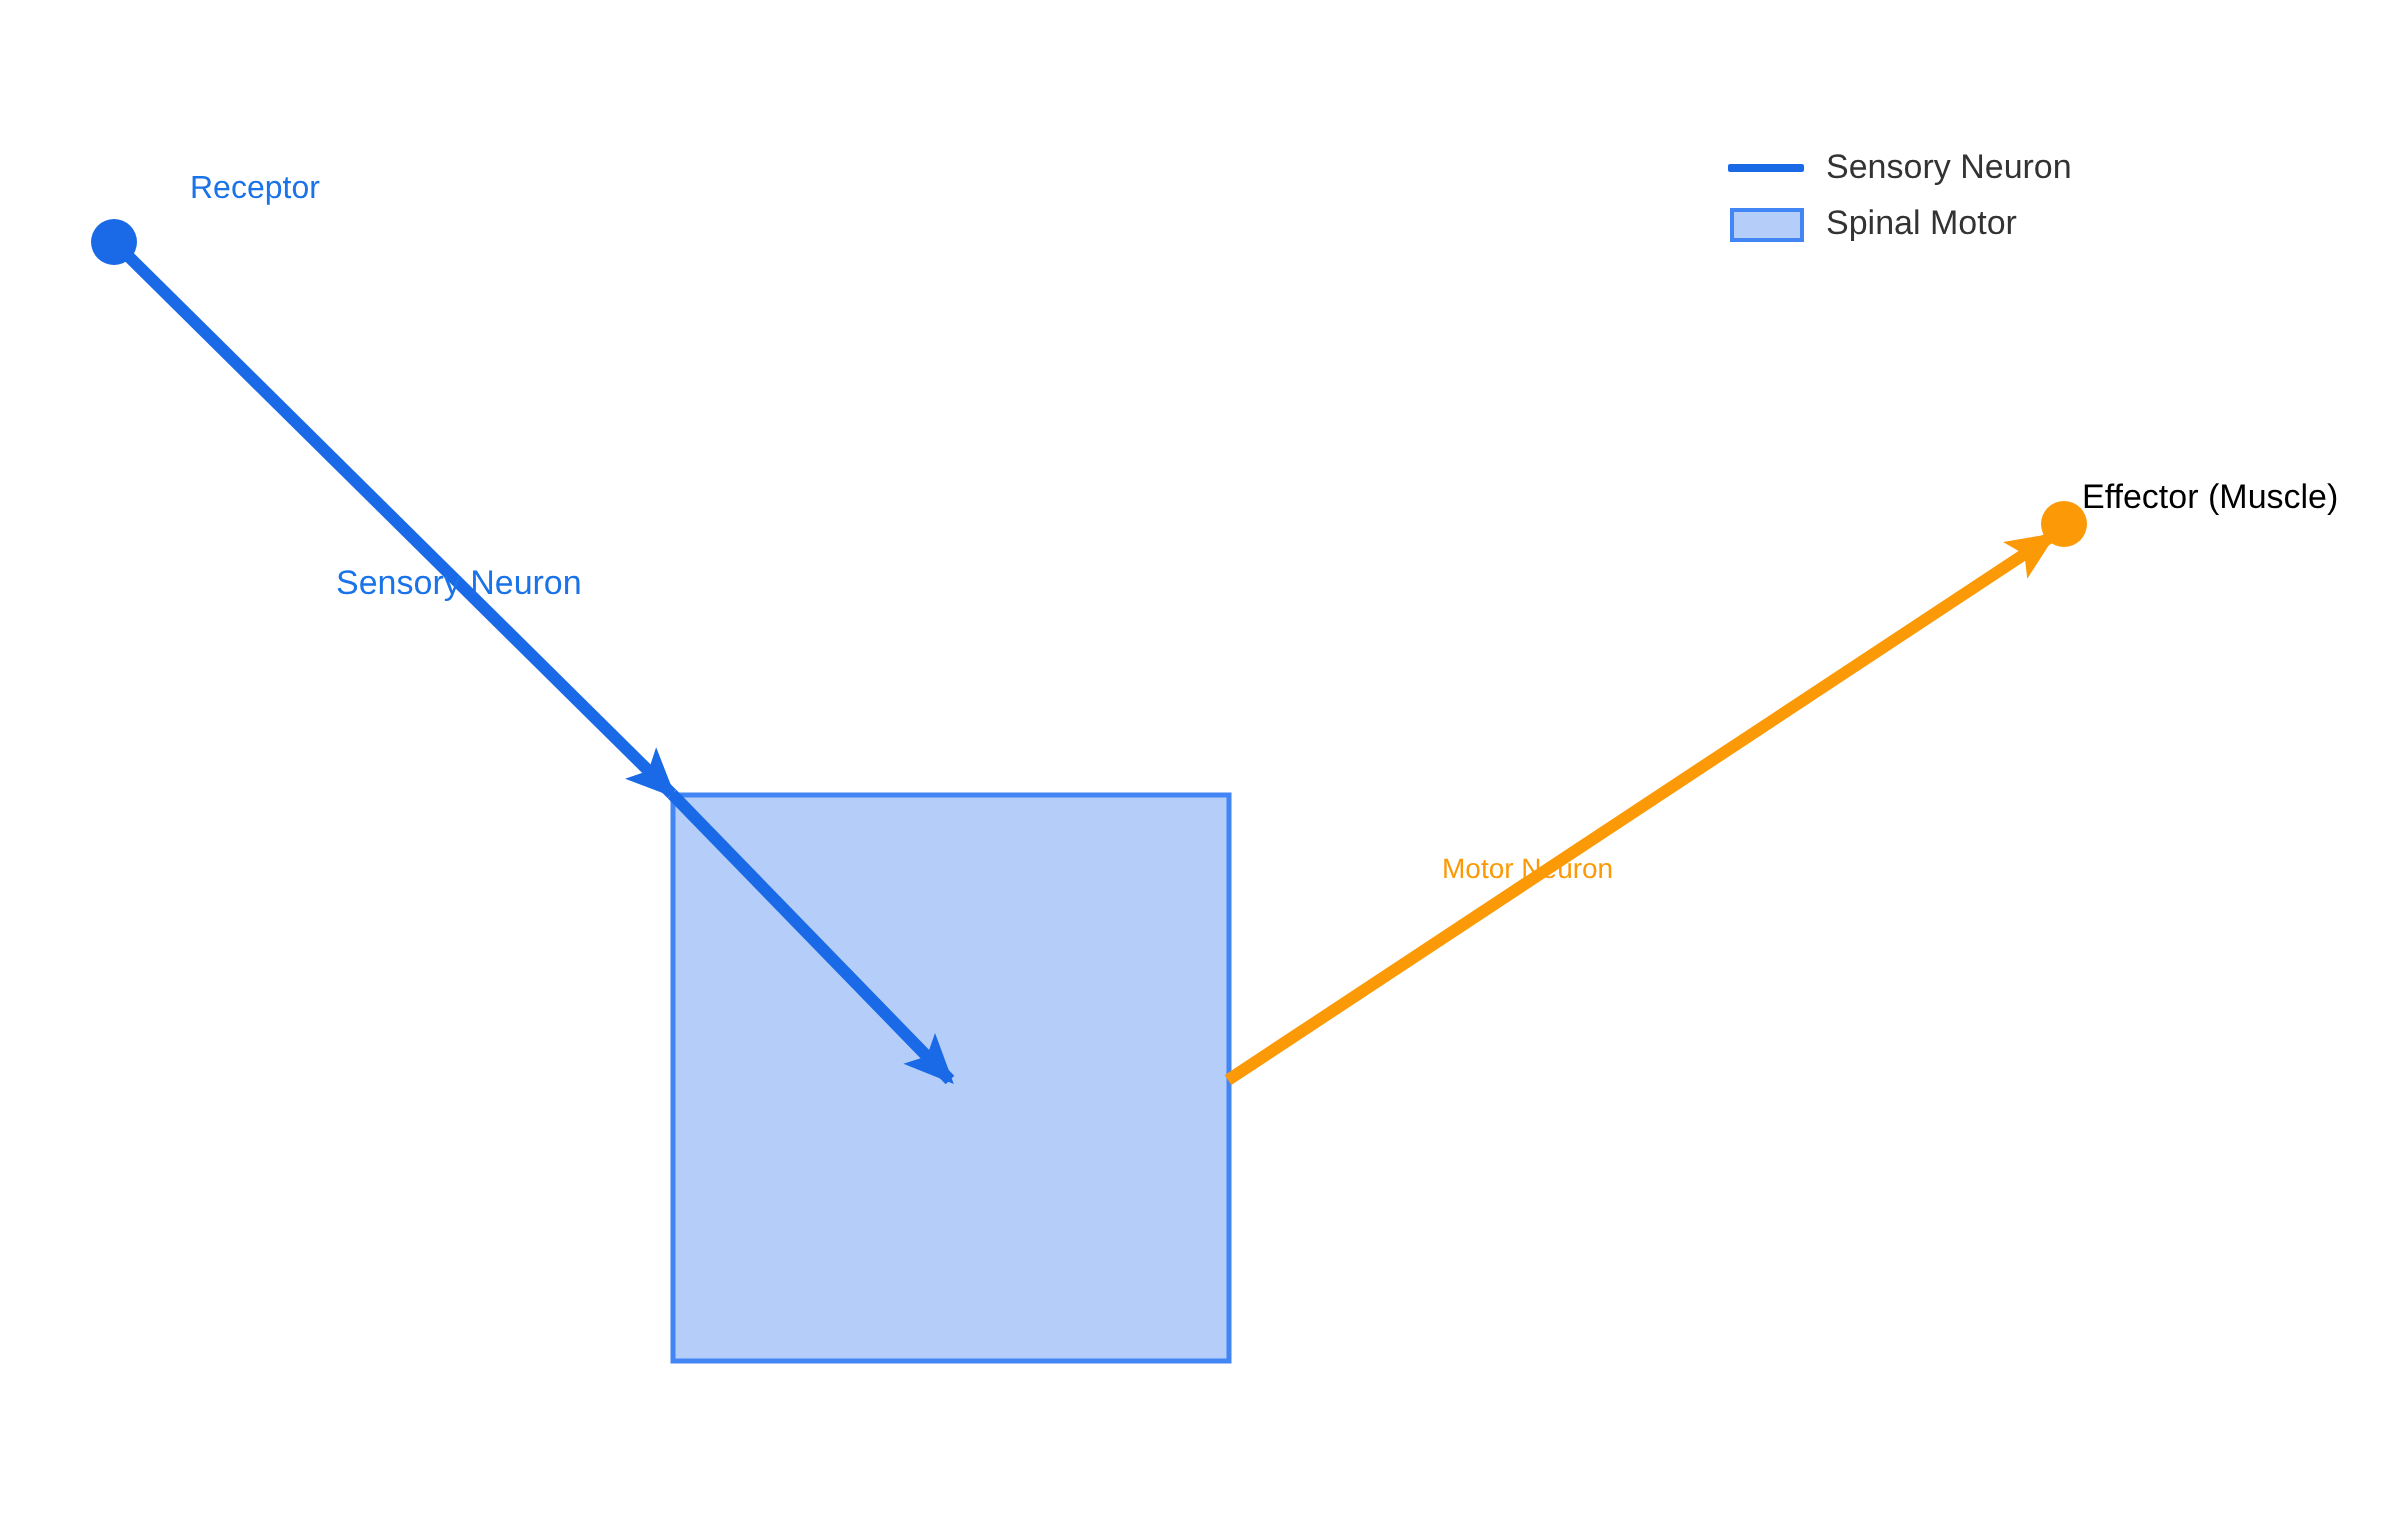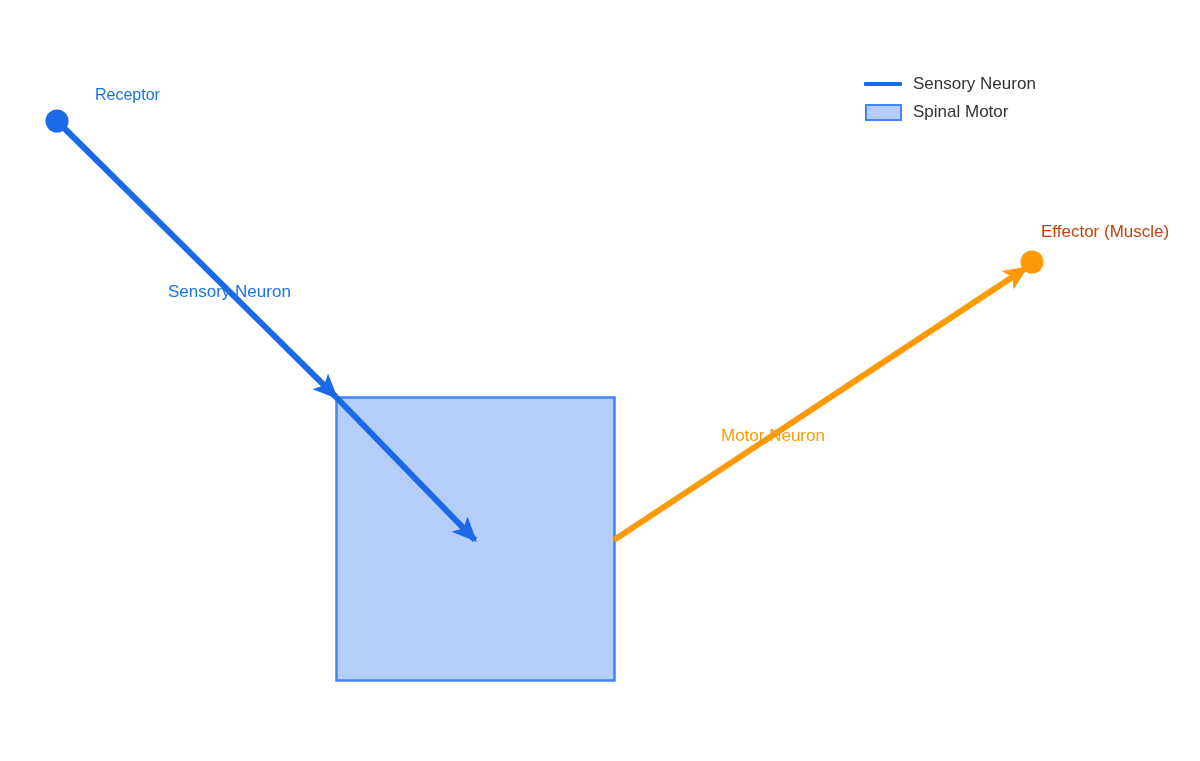--- a/index.html
+++ b/index.html
@@ -48,34 +48,34 @@
   }
   #label-receptor {
     left: 71px;
     top: 87px;
     font-size: 16px;
     color: #1a73e8;
     margin-left: 24px;
   }
   #label-effector {
     left: 1041px;
-    top: 223px;
+    top: 240px;
     font-size: 17px;
-    color: #c2410c;
+    color: #000000;
   }
   #label-sensory-path {
     left: 168px;
     top: 283px;
     font-size: 17px;
     color: #1a73e8;
   }
   #label-motor-path {
     left: 721px;
     top: 427px;
-    font-size: 17px;
+    font-size: 14px;
     color: #fb9a06;
   }
   #legend {
     position: absolute;
     left: 862px;
     top: 70px;
     width: 230px;
   }
   .legend-row {
     display: flex;

